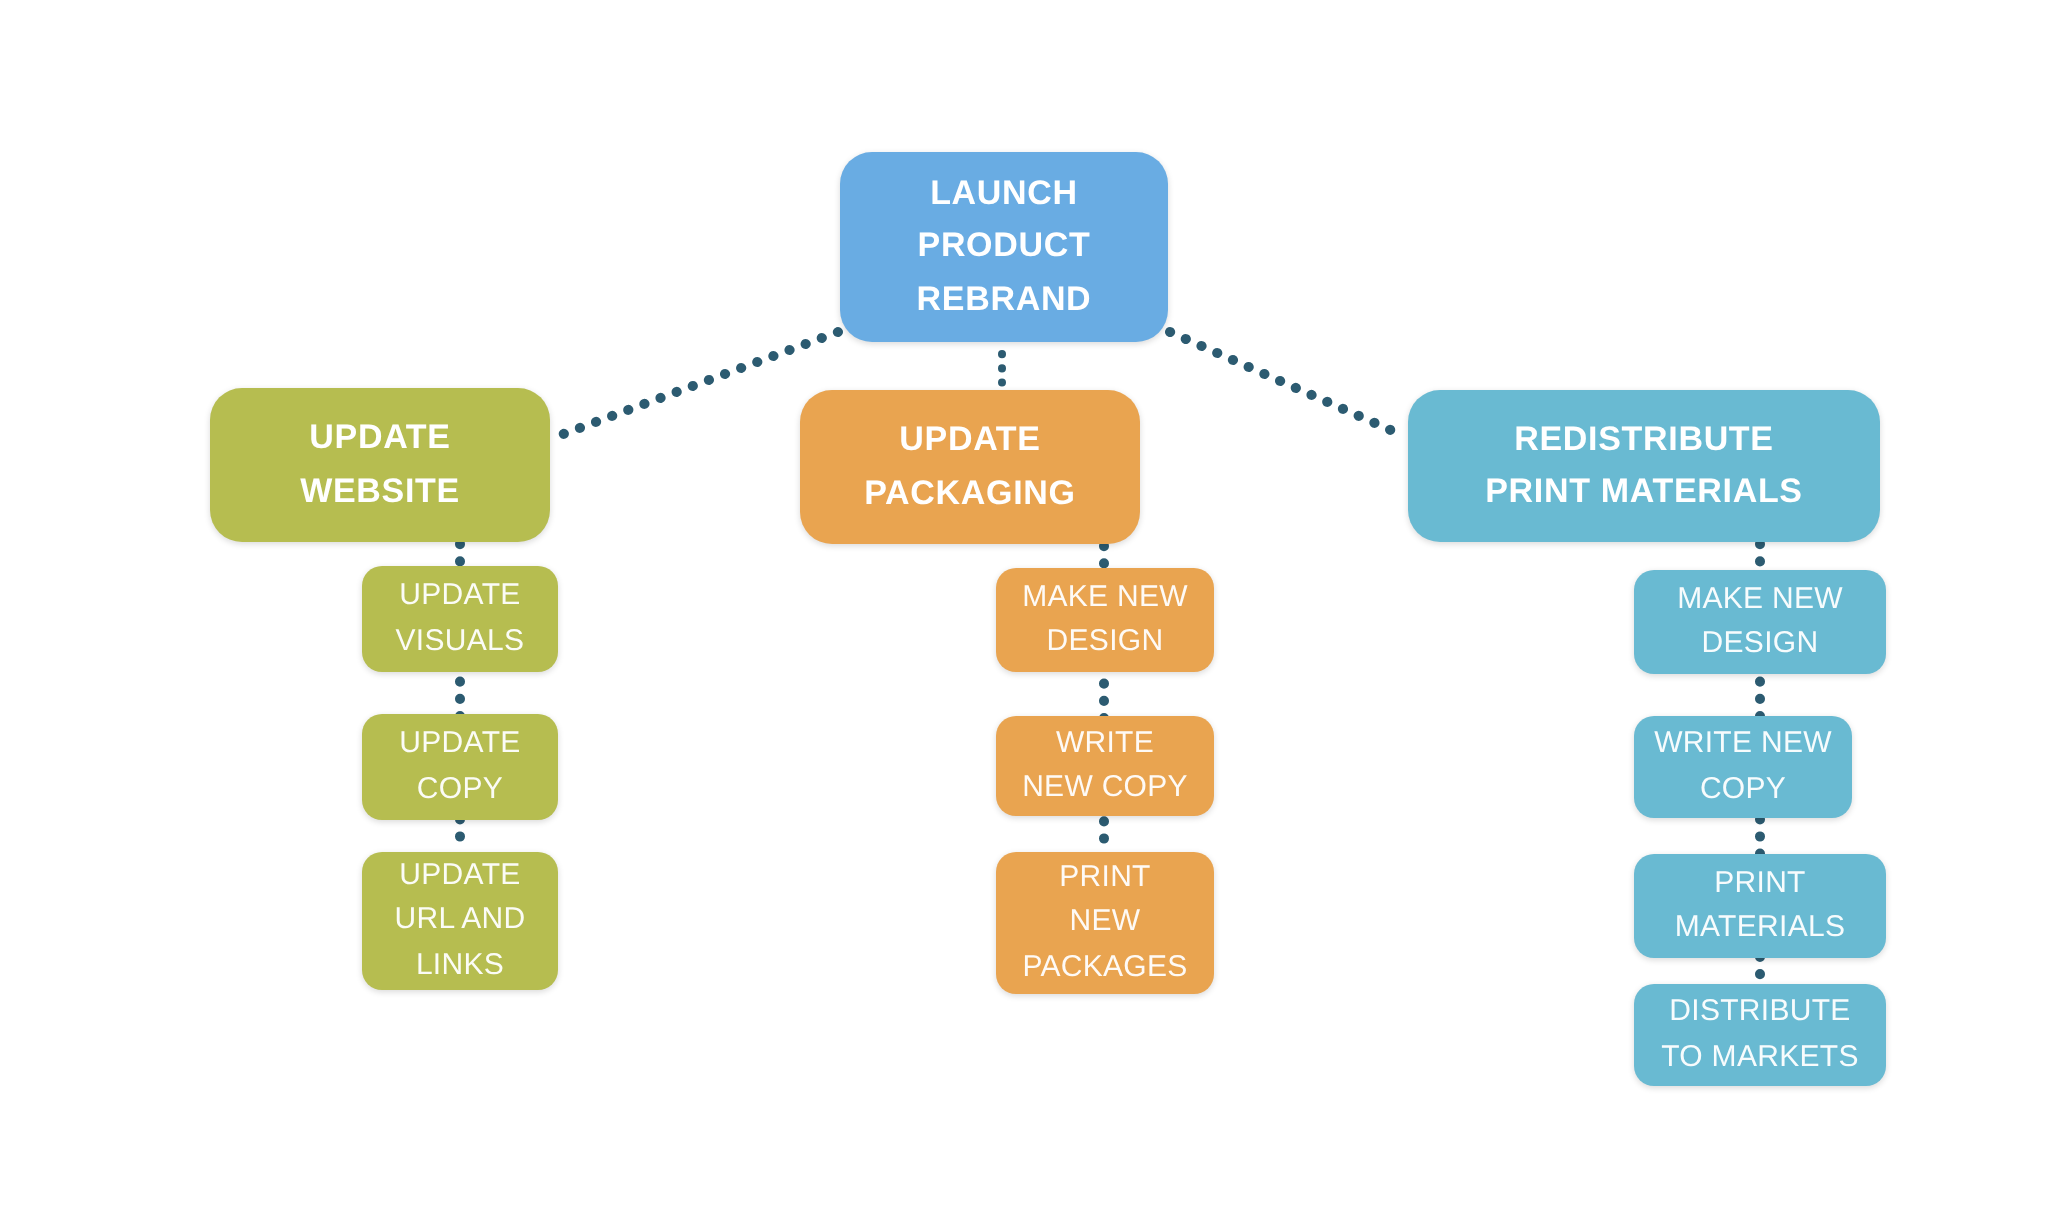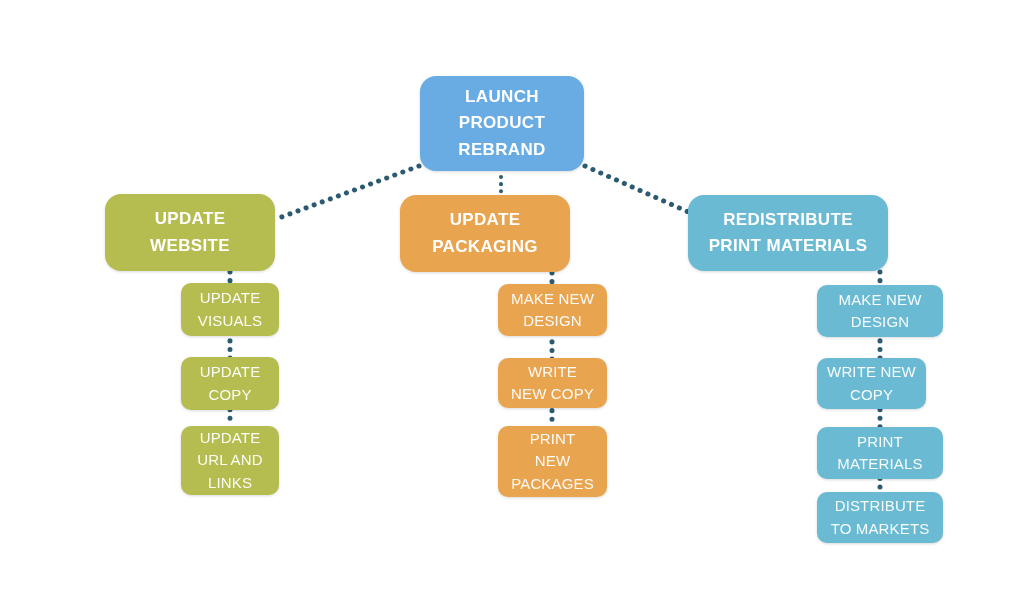--- a/index.html
+++ b/index.html
@@ -43,21 +43,21 @@
 
   .p-root{left:420px;top:76px;width:164px;height:95px;}
   .p-b0  {left:105px;top:194px;width:170px;height:77px;}
   .p-b0c0{left:181px;top:283px;width:98px;height:53px;}
   .p-b0c1{left:181px;top:357px;width:98px;height:53px;}
   .p-b0c2{left:181px;top:426px;width:98px;height:69px;}
   .p-b1  {left:400px;top:195px;width:170px;height:77px;}
   .p-b1c0{left:498px;top:284px;width:109px;height:52px;}
   .p-b1c1{left:498px;top:358px;width:109px;height:50px;text-align:center;}
   .p-b1c2{left:498px;top:426px;width:109px;height:71px;}
-  .p-b2  {left:688px;top:195px;width:200px;height:76px;}
+  .p-b2  {left:704px;top:195px;width:236px;height:76px;}
   .p-b2c0{left:817px;top:285px;width:126px;height:52px;}
   .p-b2c1{left:817px;top:358px;width:109px;height:51px;}
   .p-b2c2{left:817px;top:427px;width:126px;height:52px;}
   .p-b2c3{left:817px;top:492px;width:126px;height:51px;}
 </style>
 </head>
 <body>
 
 <div class="canvas">
 

